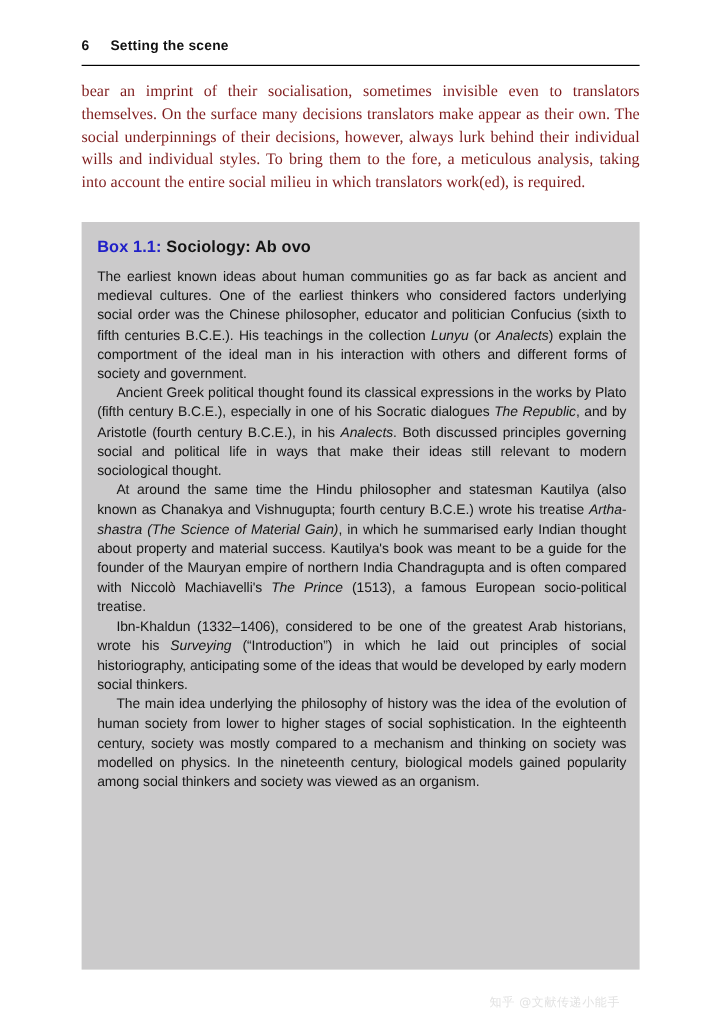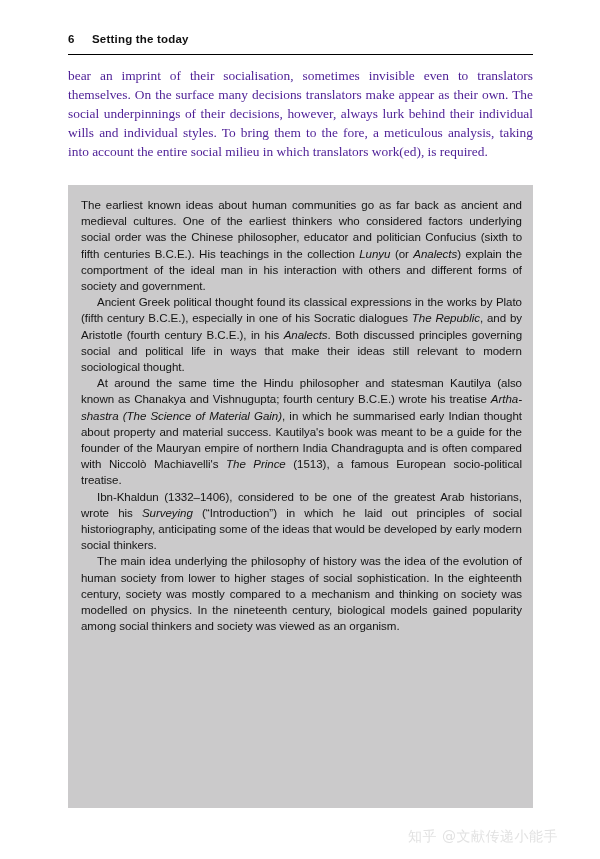--- a/index.html
+++ b/index.html
@@ -56,21 +56,21 @@
   
   .bodytext {
     position: absolute;
     left: 68px;
     top: 66px;
     width: 465px;
     font-family: "Liberation Serif", serif;
     font-size: 13.4px;
     line-height: 19.1px;
     text-align: justify;
-    color: #4c1d95;
+    color: #7f1d1d;
     hyphens: manual;
   }
   .bodytext p { margin: 0; }
 
   
   .box {
     position: absolute;
     left: 68px;
     top: 185px;
     width: 465px;
@@ -105,43 +105,47 @@
   }
   .box-body p + p { text-indent: 16px; }
   .box-body i { font-style: italic; }
 
   
   .watermark {
     position: absolute;
     left: 408px;
     top: 828px;
     font-family: "DejaVu Sans", sans-serif;
-    font-size: 14px;
+    font-size: 10px;
     color: #e2e2e2;
     letter-spacing: 0.5px;
     white-space: nowrap;
     user-select: none;
   }
 </style>
 </head>
 <body>
 
 <div class="page">
 
   <div class="header">
     <span class="folio">6</span>
-    <span class="title">Setting the today</span>
+    <span class="title">Setting the scene</span>
   </div>
   <div class="header-rule"></div>
 
   <div class="bodytext">
     <p>bear an imprint of their socialisation, sometimes invisible even to translators themselves. On the surface many decisions translators make appear as their own. The social underpinnings of their decisions, however, always lurk behind their individual wills and individual styles. To bring them to the fore, a meticulous analysis, taking into account the entire social milieu in which translators work(ed), is required.</p>
   </div>
 
   <div class="box">
+    <div class="box-title">
+      <span class="num">Box 1.1:</span>
+      <span class="txt">Sociology: Ab ovo</span>
+    </div>
     <div class="box-body" id="box-body">
         <p>The earliest known ideas about human communities go as far back as ancient and medieval cultures. One of the earliest thinkers who considered factors underlying social order was the Chinese philosopher, educator and politician Confucius (sixth to fifth centuries B.C.E.). His teachings in the collection <i>Lunyu</i> (or <i>Analects</i>) explain the comportment of the ideal man in his interaction with others and different forms of society and government.</p>
         <p>Ancient Greek political thought found its classical expressions in the works by Plato (fifth century B.C.E.), especially in one of his Socratic dialogues <i>The Republic</i>, and by Aristotle (fourth century B.C.E.), in his <i>Analects</i>. Both discussed principles governing social and political life in ways that make their ideas still relevant to modern sociological thought.</p>
         <p>At around the same time the Hindu philosopher and statesman Kautilya (also known as Chanakya and Vishnugupta; fourth century B.C.E.) wrote his treatise <i>Artha-shastra (The Science of Material Gain)</i>, in which he summarised early Indian thought about property and material success. Kautilya's book was meant to be a guide for the founder of the Mauryan empire of northern India Chandragupta and is often compared with Niccolò Machiavelli's <i>The Prince</i> (1513), a famous European socio-political treatise.</p>
         <p>Ibn-Khaldun (1332–1406), considered to be one of the greatest Arab historians, wrote his <i>Surveying</i> (“Introduction”) in which he laid out principles of social historiography, anticipating some of the ideas that would be developed by early modern social thinkers.</p>
         <p>The main idea underlying the philosophy of history was the idea of the evolution of human society from lower to higher stages of social sophistication. In the eighteenth century, society was mostly compared to a mechanism and thinking on society was modelled on physics. In the nineteenth century, biological models gained popularity among social thinkers and society was viewed as an organism.</p>
       </div>
   </div>
 
   <div class="watermark">知乎 @文献传递小能手</div>

